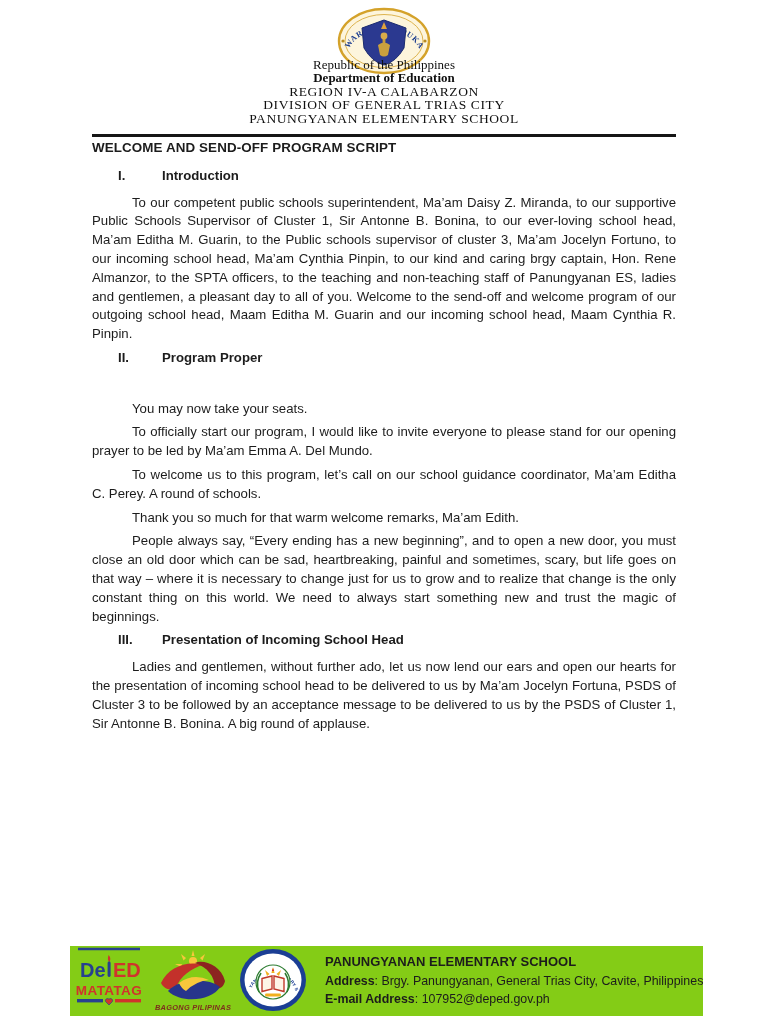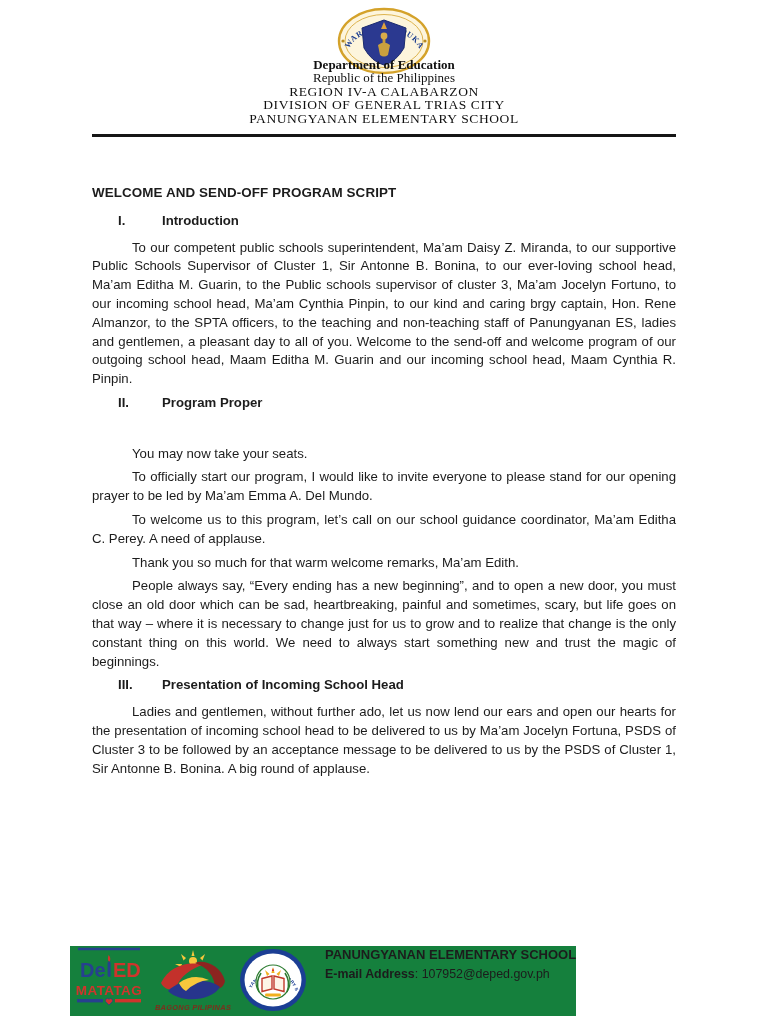--- a/index.html
+++ b/index.html
@@ -10,29 +10,29 @@
   
   .letterhead { position:relative; text-align:center; padding-top:7px; font-family:"Liberation Serif", serif; }
   .seal-svg { display:block; margin:0 auto -17px auto; position:relative; z-index:0; }
   .lh-line { position:relative; z-index:1; line-height:13.4px; color:#101010; }
   .lh-republic { font-size:13px; }
   .lh-dept { font-size:13px; font-weight:bold; }
   .lh-caps { font-size:13.5px; font-weight:normal; letter-spacing:0.6px; }
   .rule { margin:9px 92px 0 92px; height:3px; background:#161616; }
 
   
-  .content { margin:16px 92px; padding-top:31px; font-size:13.2px; line-height:18.8px; }
+  .content { margin:0 92px; padding-top:2px; font-size:13.2px; line-height:18.8px; }
   .doc-title { font-size:13.4px; font-weight:bold; letter-spacing:0.1px; margin-bottom:9px; }
   .sec-heading { font-weight:bold; margin:3px 0 8px 0; padding-left:26px; display:flex; }
   .sec-num { display:inline-block; width:44px; flex:none; }
   .para { text-align:justify; text-indent:40px; margin-bottom:5px; }
   .blank { height:18.8px; margin-bottom:5px; }
 
   
-  .footer { position:absolute; left:70px; bottom:8px; display:flex; align-items:flex-start; gap:7px; background:#15803d; }
+  .footer { position:absolute; left:70px; bottom:8px; display:flex; align-items:center; gap:7px; background:#84cc16; }
   .footer-text { margin-left:10px; font-size:12.4px; line-height:18.5px; }
   .f-school { font-weight:bold; font-size:13px; }
   .f-label { font-weight:bold; }
   .logo { display:block; }
 </style>
 </head>
 <body>
 
 <div class="page">
 
@@ -45,22 +45,22 @@
       <path id="sealArc" d="M 12 44 A 37 27 0 0 1 84 44" fill="none"></path>
       <text font-size="8" font-weight="bold" fill="#1a3c8f" font-family="Liberation Serif, serif" letter-spacing="0.6">
         <textPath href="#sealArc" startOffset="50%" text-anchor="middle">KAGAWARAN NG EDUKASYON</textPath>
       </text>
       <path d="M48 13 L70 21 L68 41 Q60 55 48 58 Q36 55 28 41 L26 21 Z" fill="#2b3990" stroke="#1a2a6e" stroke-width="1"></path>
       <polygon points="48,15 45,22 51,22" fill="#e0a33c"></polygon>
       <rect x="46.6" y="27" width="2.8" height="20" fill="#c89b3a"></rect>
       <circle cx="48" cy="29" r="3.4" fill="#d8ab4a"></circle>
       <path d="M42 38 Q48 33 54 38 L52 48 Q48 51 44 48 Z" fill="#caa03e"></path>
     </svg>
+    <div class="lh-line lh-republic">Republic of the Philippines</div>
     <div class="lh-line lh-dept">Department of Education</div>
-    <div class="lh-line lh-republic">Republic of the Philippines</div>
     <div class="lh-line lh-caps">REGION IV-A CALABARZON</div>
     <div class="lh-line lh-caps">DIVISION OF GENERAL TRIAS CITY</div>
     <div class="lh-line lh-caps">PANUNGYANAN ELEMENTARY SCHOOL</div>
   </div>
   <div class="rule"></div>
 
   <div class="content">
     <div class="doc-title">WELCOME AND SEND-OFF PROGRAM SCRIPT</div>
 
     <div class="sec-heading">
@@ -69,21 +69,21 @@
     </div>
     <p class="para">To our competent public schools superintendent, Ma’am Daisy Z. Miranda, to our supportive Public Schools Supervisor of Cluster 1, Sir Antonne B. Bonina, to our ever-loving school head, Ma’am Editha M. Guarin, to the Public schools supervisor of cluster 3, Ma’am Jocelyn Fortuno, to our incoming school head, Ma’am Cynthia Pinpin, to our kind and caring brgy captain, Hon. Rene Almanzor, to the SPTA officers, to the teaching and non-teaching staff of Panungyanan ES, ladies and gentlemen, a pleasant day to all of you. Welcome to the send-off and welcome program of our outgoing school head, Maam Editha M. Guarin and our incoming school head, Maam Cynthia R. Pinpin.</p>
 
     <div class="sec-heading">
       <span class="sec-num">II.</span>
       <span>Program Proper</span>
     </div>
     <div class="blank"></div>
     <p class="para">You may now take your seats.</p>
     <p class="para">To officially start our program, I would like to invite everyone to please stand for our opening prayer to be led by Ma’am Emma A. Del Mundo.</p>
-    <p class="para">To welcome us to this program, let’s call on our school guidance coordinator, Ma’am Editha C. Perey. A need of applause.</p>
+    <p class="para">To welcome us to this program, let’s call on our school guidance coordinator, Ma’am Editha C. Perey. A round of schools.</p>
     <p class="para">Thank you so much for that warm welcome remarks, Ma’am Edith.</p>
     <p class="para">People always say, “Every ending has a new beginning”, and to open a new door, you must close an old door which can be sad, heartbreaking, painful and sometimes, scary, but life goes on that way – where it is necessary to change just for us to grow and to realize that change is the only constant thing on this world. We need to always start something new and trust the magic of beginnings.</p>
 
     <div class="sec-heading">
       <span class="sec-num">III.</span>
       <span>Presentation of Incoming School Head</span>
     </div>
     <p class="para">Ladies and gentlemen, without further ado, let us now lend our ears and open our hearts for the presentation of incoming school head to be delivered to us by Ma’am Jocelyn Fortuna, PSDS of Cluster 3 to be followed by an acceptance message to be delivered to us by the PSDS of Cluster 1, Sir Antonne B. Bonina. A big round of applause.</p>
   </div>
 
@@ -133,17 +133,18 @@
         <polygon points="43,24 38.5,28 41,30"></polygon>
       </g>
       <polygon points="35,22 33.8,25 36.2,25" fill="#d0342c"></polygon>
       <path d="M24 32.5 L34 30 L34 43 L24 45.5 Z" fill="#fdf4e6" stroke="#c0392b" stroke-width="1.4"></path>
       <path d="M46 32.5 L36 30 L36 43 L46 45.5 Z" fill="#fdf4e6" stroke="#c0392b" stroke-width="1.4"></path>
       <rect x="27" y="47.5" width="16" height="3" rx="1.4" fill="#f2b01e"></rect>
     </svg>
 
     <div class="footer-text">
       <div class="f-school">PANUNGYANAN ELEMENTARY SCHOOL</div>
+      <div><span class="f-label">Address</span><span>: Brgy. Panungyanan, General Trias City, Cavite, Philippines</span></div>
       <div><span class="f-label">E-mail Address</span><span>: 107952@deped.gov.ph</span></div>
     </div>
   </div>
 
 </div>
 
 </body></html>

